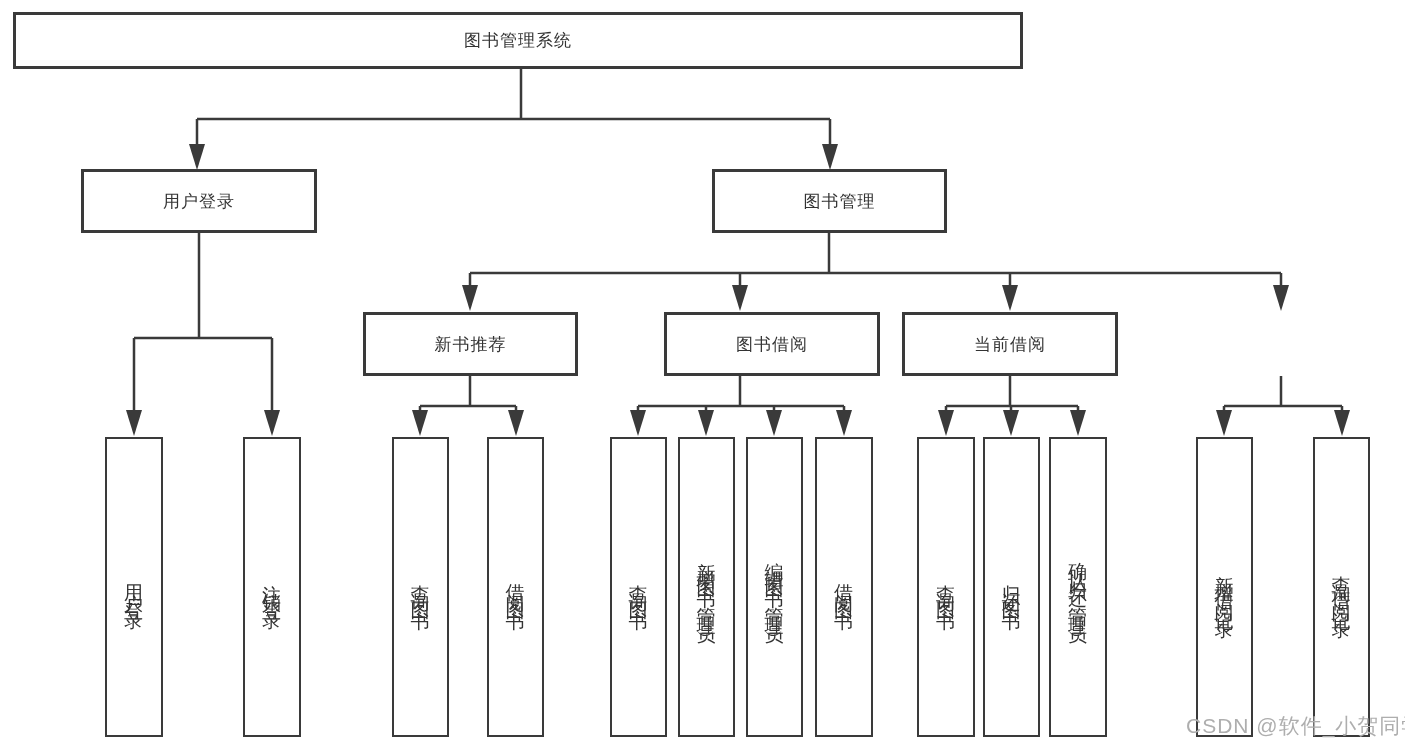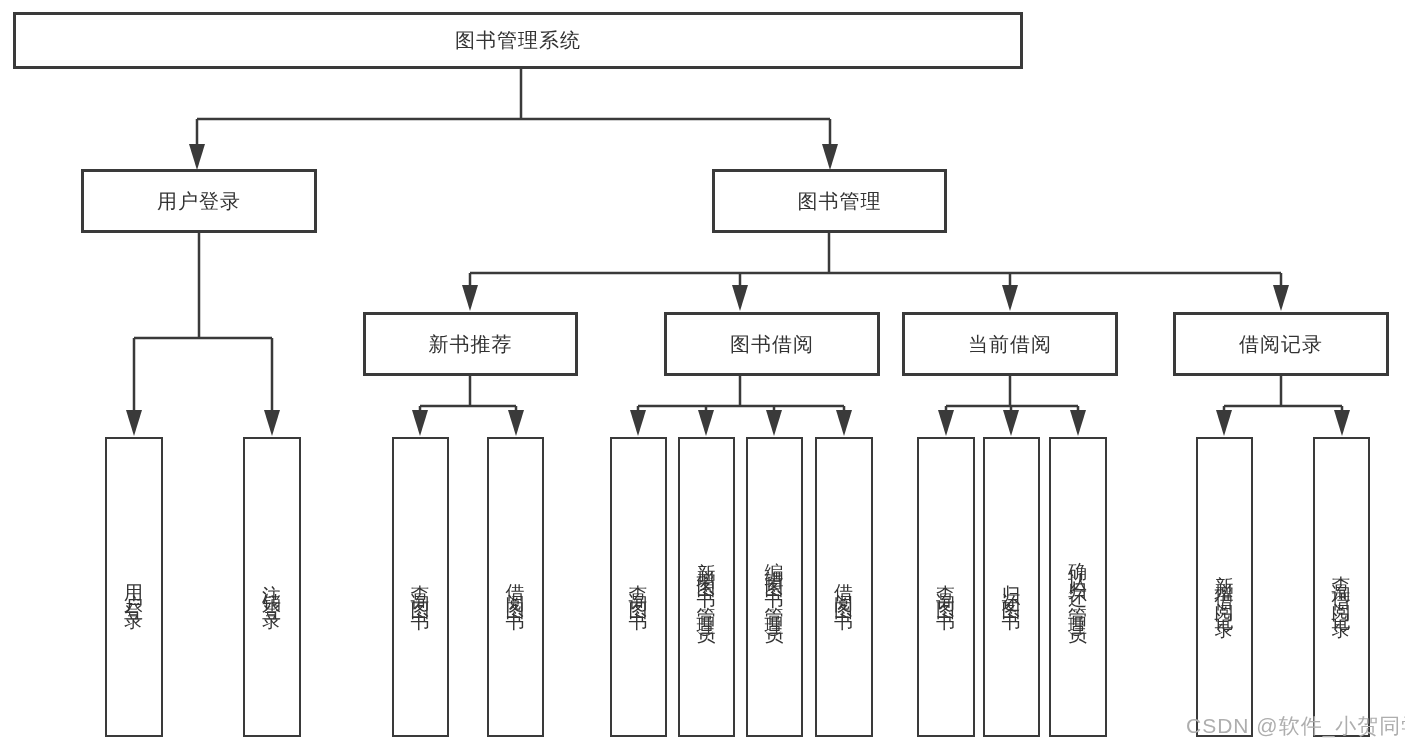--- a/index.html
+++ b/index.html
@@ -14,21 +14,21 @@
   #wires { position: absolute; left: 0; top: 0; }
   .box {
     position: absolute;
     background: #ffffff;
     border: 3px solid #3a3a3a;
     box-sizing: border-box;
     display: flex;
     align-items: center;
     justify-content: center;
     color: #333333;
-    font-size: 20px;
+    font-size: 17px;
     letter-spacing: 1px;
     z-index: 2;
   }
   .leaf {
     border-width: 2.5px;
     writing-mode: vertical-rl;
     text-orientation: mixed;
     letter-spacing: 9px;
     font-size: 19px;
     line-height: 1;
@@ -102,23 +102,20 @@
 
   <div class="box" style="left:363px; top:312px; width:215px; height:64px;font-family:Liberation Mono, monospace;">
     <span>新书推荐</span>
   </div>
   <div class="box" style="left:664px; top:312px; width:216px; height:64px;">
     <span>图书借阅</span>
   </div>
   <div class="box" style="left:902px; top:312px; width:216px; height:64px;">
     <span>当前借阅</span>
   </div>
-  <div class="box" style="left:1173px; top:312px; width:216px; height:64px;">
-    <span>借阅记录</span>
-  </div>
 
   <div class="box leaf" style="left:105px; top:437px; width:58px; height:300px;">
     <span>用户登录</span>
   </div>
   <div class="box leaf" style="left:243px; top:437px; width:58px; height:300px;">
     <span>注销登录</span>
   </div>
 
   <div class="box leaf" style="left:392px; top:437px; width:57px; height:300px;">
     <span>查询图书</span>

